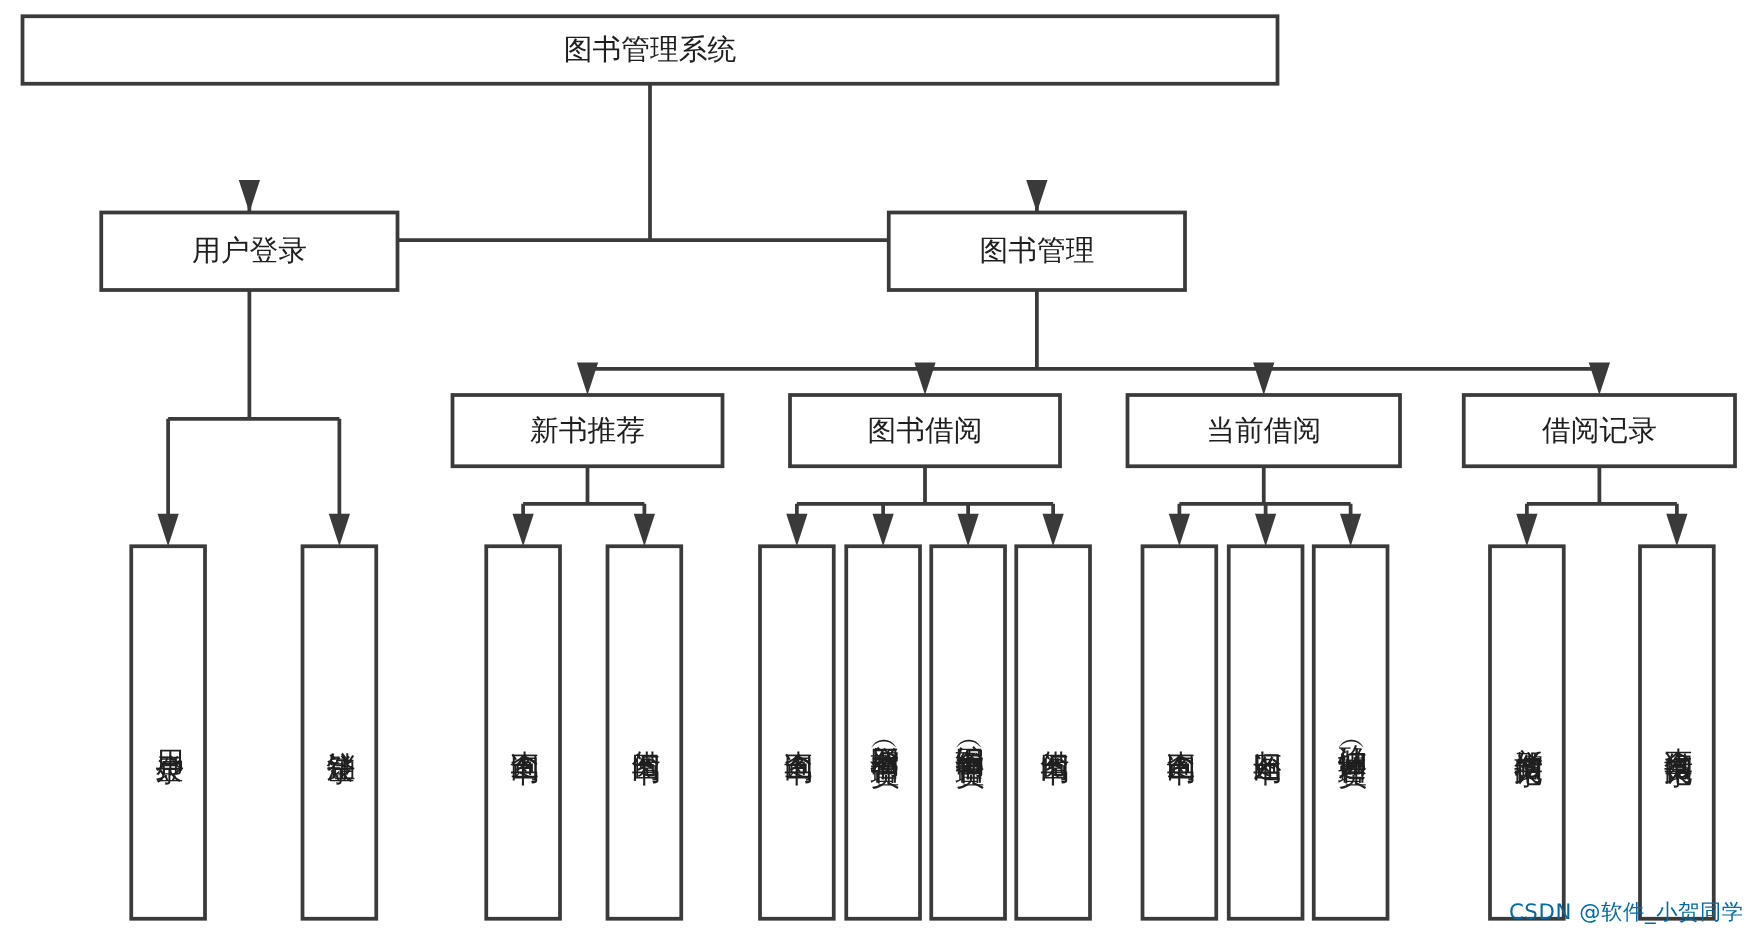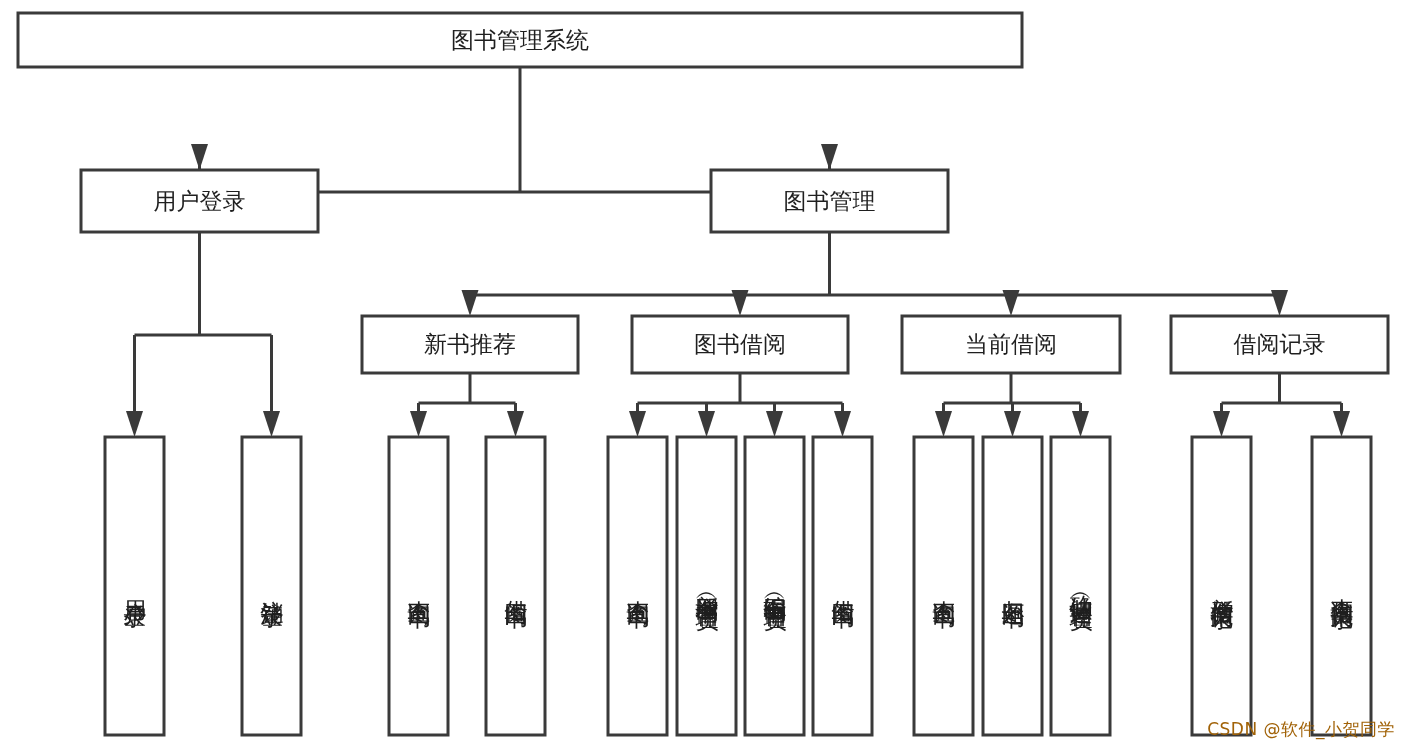--- a/index.html
+++ b/index.html
@@ -67,21 +67,21 @@
     letter-spacing: 2px;
     color: #1f1f1f;
     white-space: nowrap;
   }
   #watermark {
     position: absolute;
     right: 10px;
     bottom: 6px;
     font-family: "DejaVu Sans", "Liberation Sans", sans-serif;
     font-size: 17px;
-    color: #a16207;
+    color: #0369a1;
     letter-spacing: 0.5px;
     white-space: nowrap;
   }
 </style>
 </head>
 <body>
 
 <div id="chart-root">
 
   <svg id="diagram" viewBox="0 0 1405 747">

